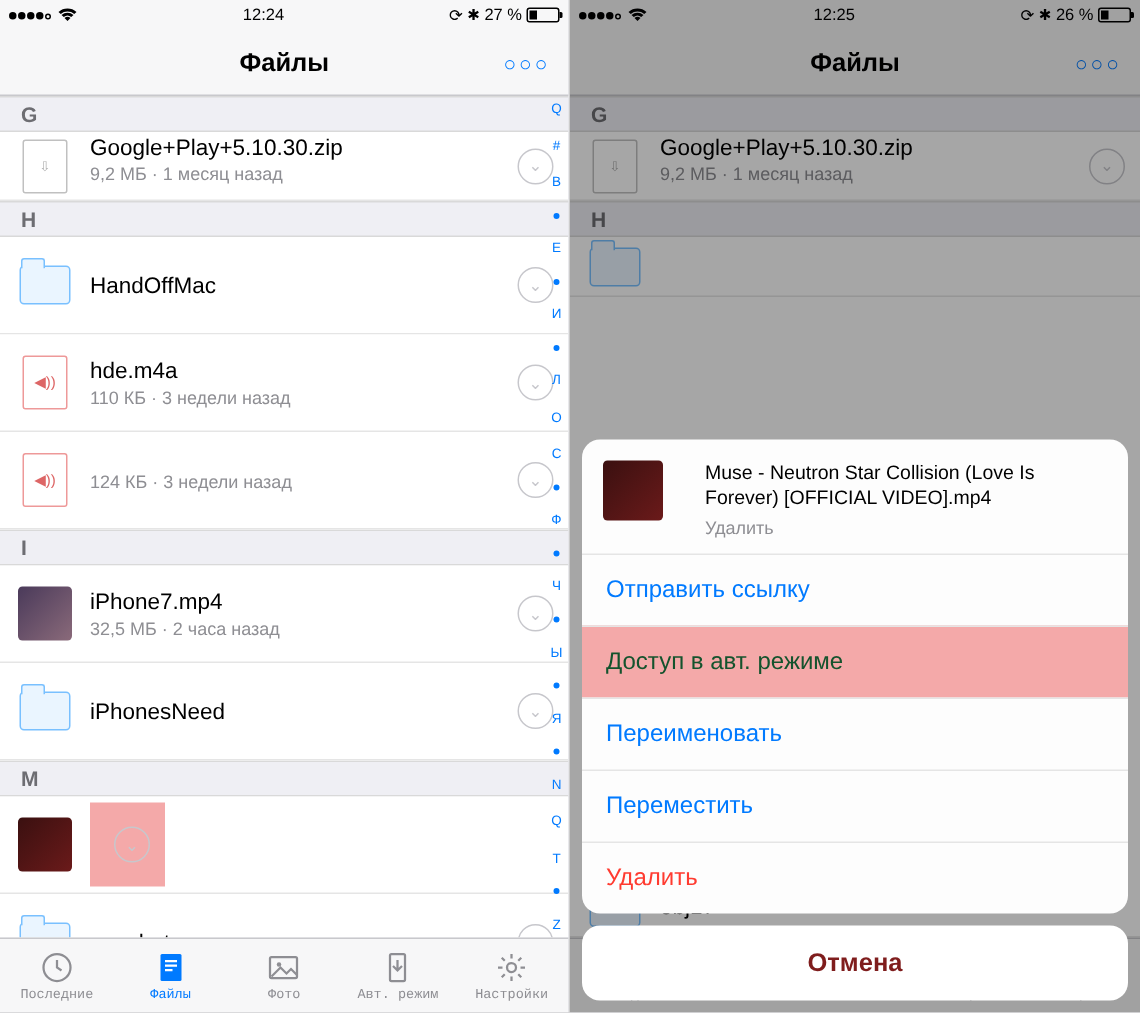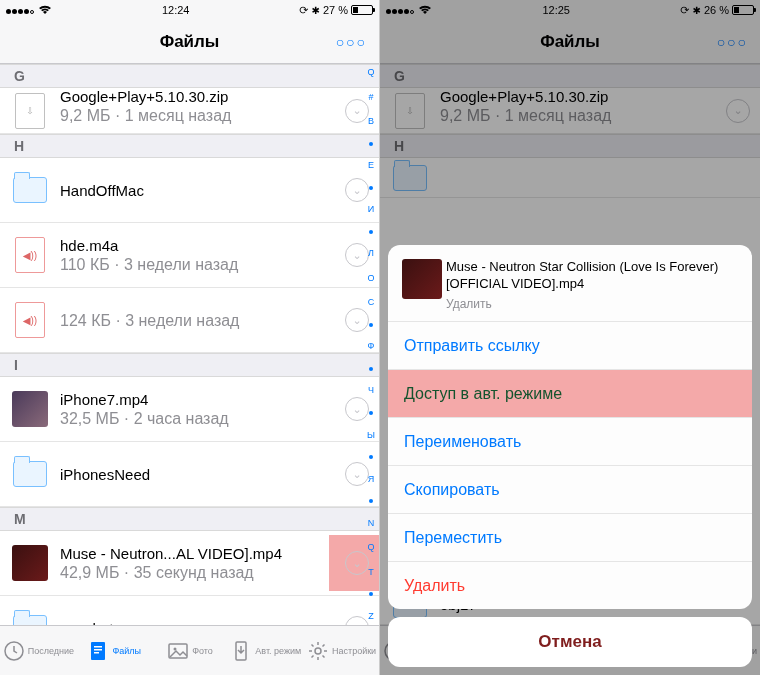--- a/index.html
+++ b/index.html
@@ -27,39 +27,39 @@
   .folder{width:34px;height:26px;border:1.5px solid #79c0ff;border-radius:3px;position:relative;background:#eaf5ff;}
   .folder::before{content:"";position:absolute;top:-6px;left:0;width:14px;height:6px;border:1.5px solid #79c0ff;border-bottom:none;border-radius:2px 2px 0 0;background:#eaf5ff;}
   .fileicon{width:30px;height:36px;border:1px solid #c0c0c0;border-radius:2px;background:#fff;position:relative;display:flex;align-items:center;justify-content:center;font-size:9px;color:#b0b0b0;}
   .audioicon{border-color:#e99;}
   .audioicon span{color:#d66;font-size:10px;}
   .vidthumb{width:36px;height:36px;background:#2a0808;border-radius:3px;position:relative;}
   .vidthumb.dark{background:linear-gradient(135deg,#3a1010,#6b1a1a);}
   .vidthumb.photo{background:linear-gradient(135deg,#4a3a5a,#8a6a7a);}
   .row .txt{flex:1;min-width:0;}
   .row .name{font-size:15px;color:#000;white-space:nowrap;overflow:hidden;text-overflow:ellipsis;}
-  .row .meta{font-size:16px;color:#8e8e93;margin-top:2px;}
+  .row .meta{font-size:12px;color:#8e8e93;margin-top:2px;}
   .row .chev{width:24px;height:24px;border:1px solid #c7c7cc;border-radius:50%;display:flex;align-items:center;justify-content:center;color:#c7c7cc;font-size:11px;margin-left:6px;}
   .row.highlight .chev-wrap{background:#f4a9a9;}
   .chev-wrap{width:50px;height:56px;display:flex;align-items:center;justify-content:center;margin:-10px -10px -10px 0;}
   
   .indexbar{position:absolute;right:1px;top:66px;bottom:52px;width:14px;display:flex;flex-direction:column;justify-content:space-between;align-items:center;font-size:9px;color:#007aff;z-index:5;padding:2px 0;}
   .indexbar span{line-height:1;}
   .indexbar .dot{width:4px;height:4px;border-radius:50%;background:#007aff;}
   
   .tabbar{position:absolute;bottom:0;left:0;right:0;height:50px;background:#f7f7f8;border-top:1px solid #c8c8cc;display:flex;}
-  .tab{flex:1;display:flex;flex-direction:row;align-items:center;justify-content:center;gap:2px;color:#8e8e93;font-size:9px;}
+  .tab{flex:1;display:flex;flex-direction:column;align-items:center;justify-content:center;gap:2px;color:#8e8e93;font-size:9px;font-family:Liberation Mono, monospace;}
   .tab.active{color:#007aff;}
   .tab .ticon{width:24px;height:22px;display:flex;align-items:center;justify-content:center;}
   
   .dim{position:absolute;inset:0;background:rgba(0,0,0,0.35);z-index:10;}
   
   .sheet{position:absolute;left:8px;right:8px;bottom:8px;z-index:20;}
   .sheet-card{background:#fdfdfd;border-radius:12px;overflow:hidden;margin-bottom:8px;}
-  .sheet-head{display:flex;padding:14px 14px 10px 14px;gap:4px;align-items:flex-start;}
+  .sheet-head{display:flex;padding:14px 14px 10px 14px;gap:28px;align-items:flex-start;}
   .sheet-head .vidthumb{width:40px;height:40px;flex-shrink:0;}
   .sheet-head .stxt{flex:1;}
   .sheet-head .sname{font-size:13px;color:#000;line-height:1.3;}
   .sheet-head .ssub{font-size:12px;color:#8e8e93;margin-top:4px;}
   .sheet-opt{height:48px;display:flex;align-items:center;padding:12px 16px;border-top:1px solid #e5e5e5;font-size:16px;color:#007aff;}
   .sheet-opt.hl{background:#f4a9a9;color:#14532d;}
   .sheet-opt.destructive{color:#ff3b30;}
   .sheet-cancel{background:#fff;border-radius:12px;height:50px;display:flex;align-items:center;justify-content:center;font-size:17px;font-weight:600;color:#7f1d1d;}
   
   .row.clip{height:46px;}
@@ -167,24 +167,20 @@
           </div>
           <div class="chev-wrap">
             <div class="chev">⌄</div>
           </div>
         </div>
         <div class="section-head">M</div>
         <div class="row highlight">
           <div class="thumb">
             <div class="vidthumb dark"></div>
           </div>
-          <div class="txt">
-            <div class="name">Muse - Neutron...AL VIDEO].mp4</div>
-            <div class="meta">42,9 МБ · 35 секунд назад</div>
-          </div>
           <div class="chev-wrap">
             <div class="chev">⌄</div>
           </div>
         </div>
         <div class="row">
           <div class="thumb">
             <div class="folder"></div>
           </div>
           <div class="txt">
             <div class="name">my photos</div>
@@ -388,21 +384,20 @@
           <div class="vidthumb dark"></div>
           <div class="stxt">
             <div class="sname">Muse - Neutron Star Collision (Love Is Forever) [OFFICIAL VIDEO].mp4</div>
             <div class="ssub">Удалить</div>
           </div>
         </div>
         <div id="sheet-opts">
             <div class="sheet-opt">Отправить ссылку</div>
             <div class="sheet-opt hl">Доступ в авт. режиме</div>
             <div class="sheet-opt">Переименовать</div>
-            <div class="sheet-opt">Скопировать</div>
             <div class="sheet-opt">Переместить</div>
             <div class="sheet-opt destructive">Удалить</div>
           </div>
       </div>
       <div class="sheet-cancel">Отмена</div>
     </div>
   </div>
 </div>
 
 </body></html>

